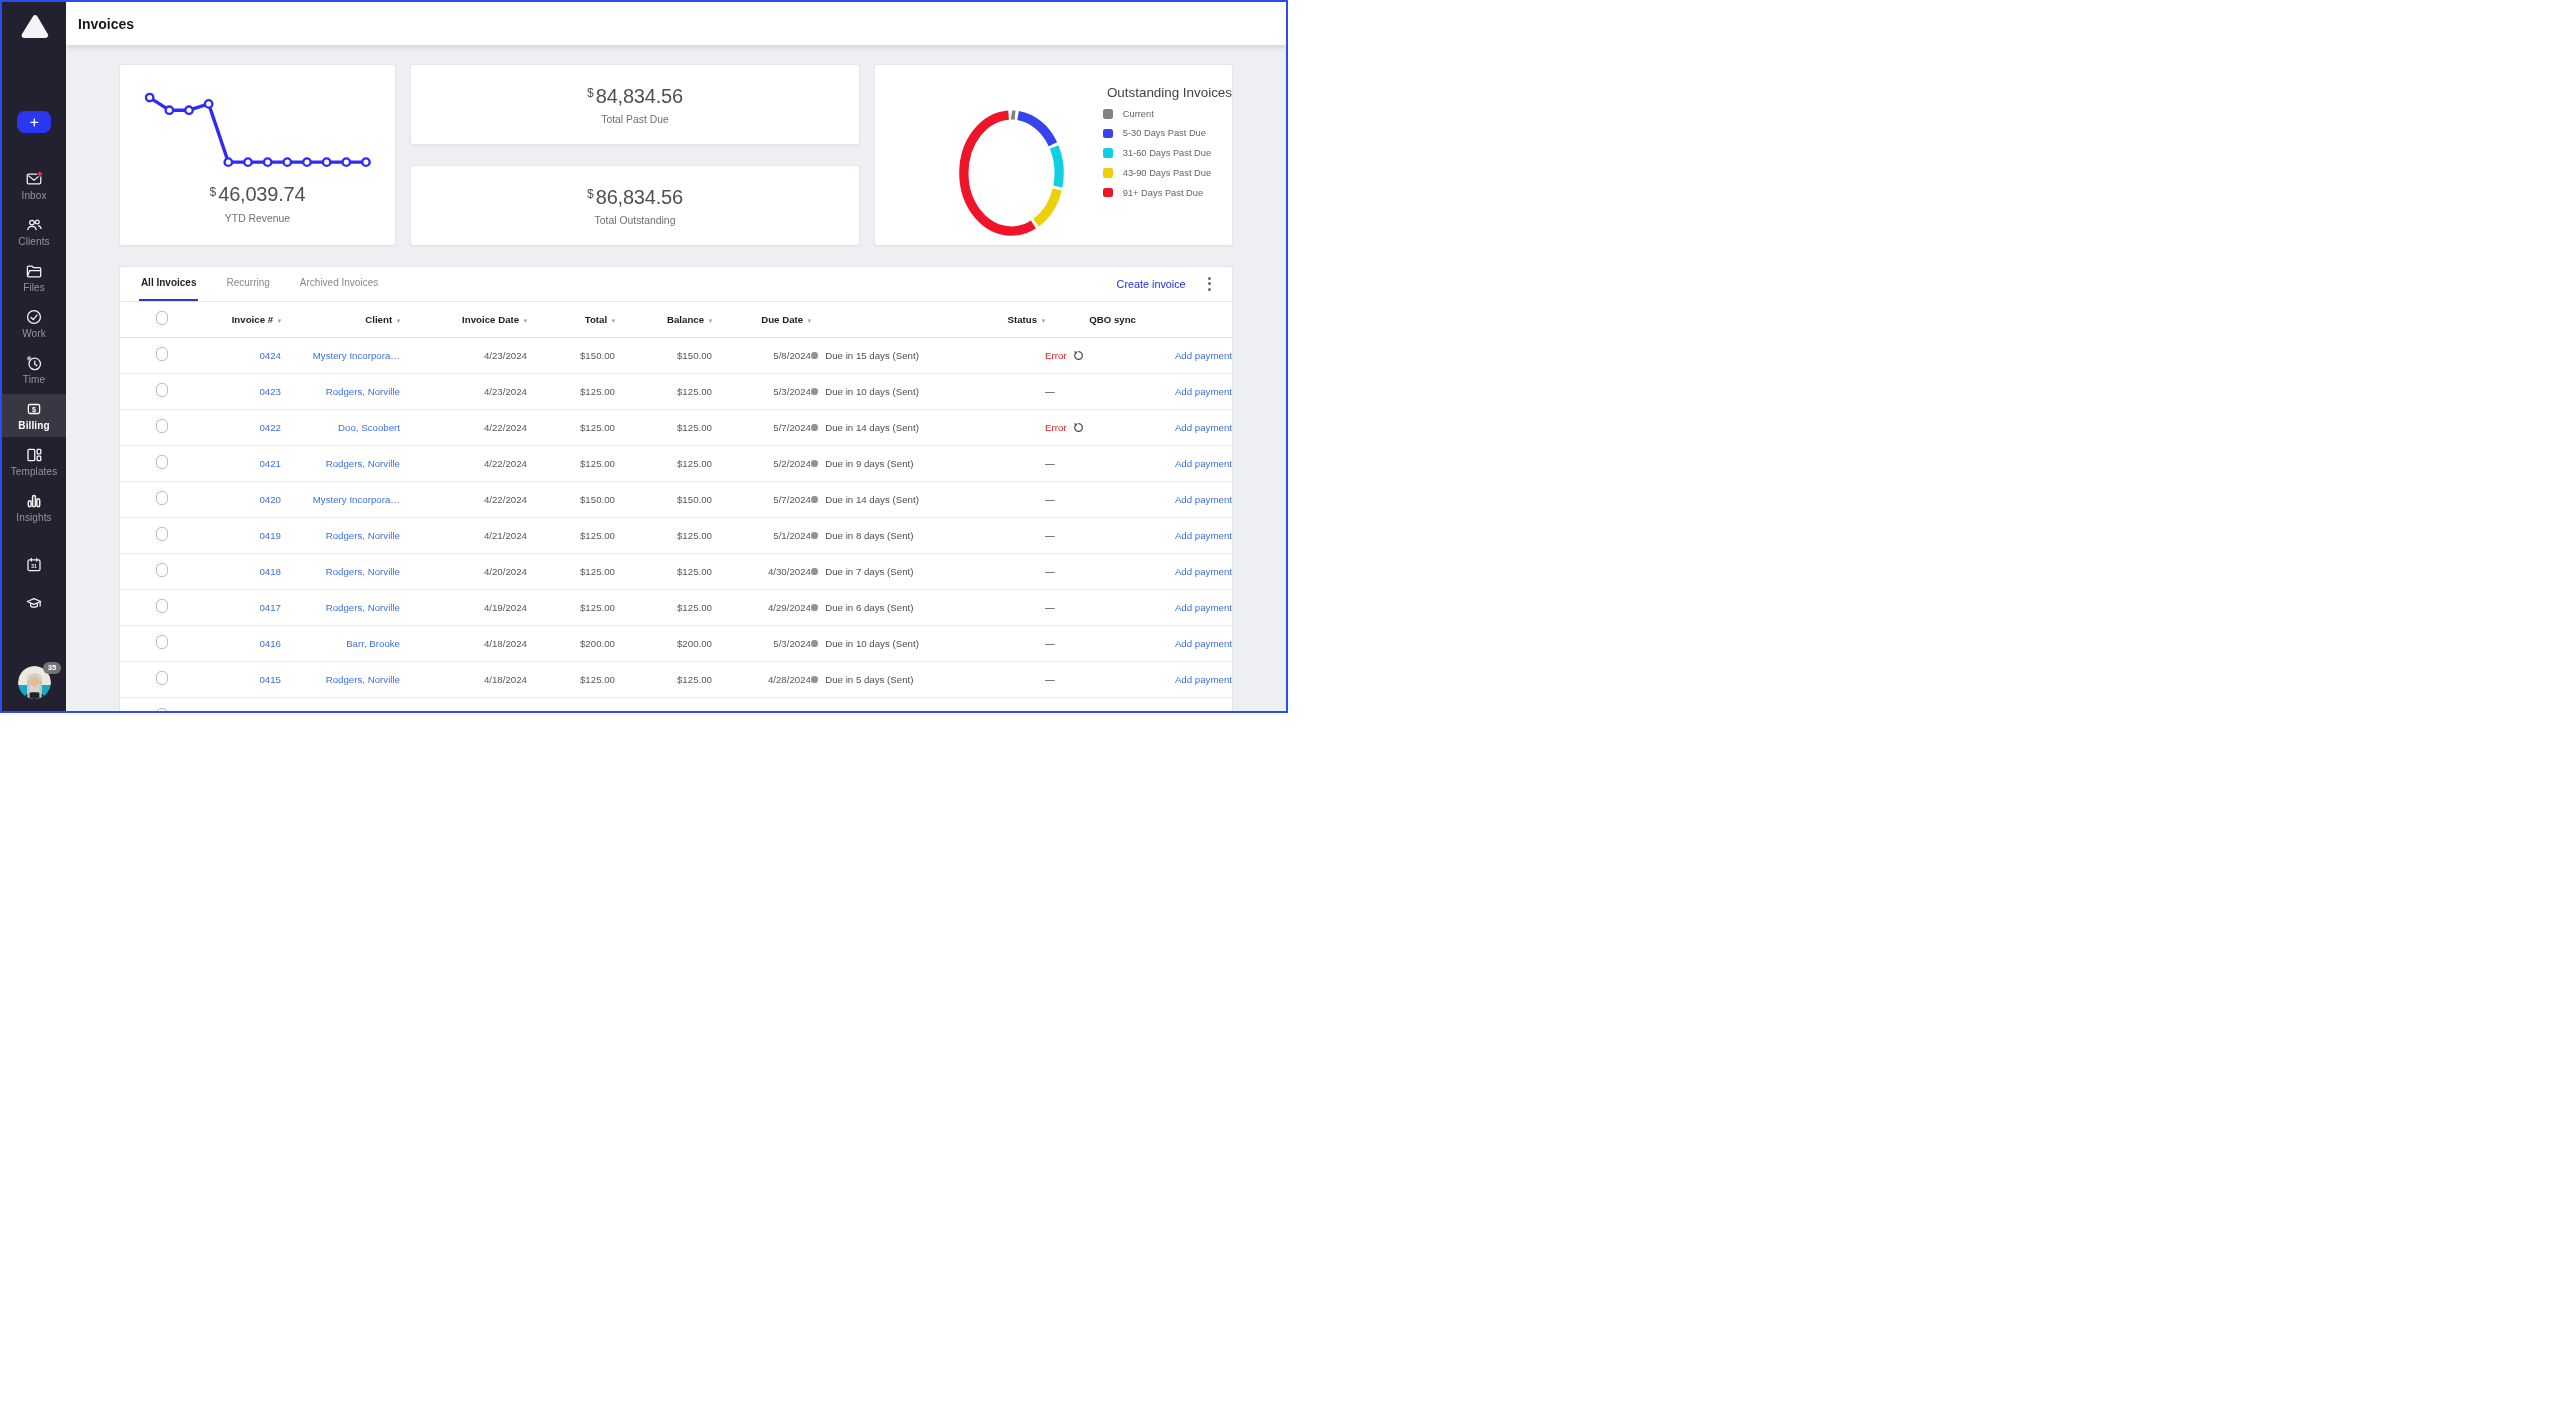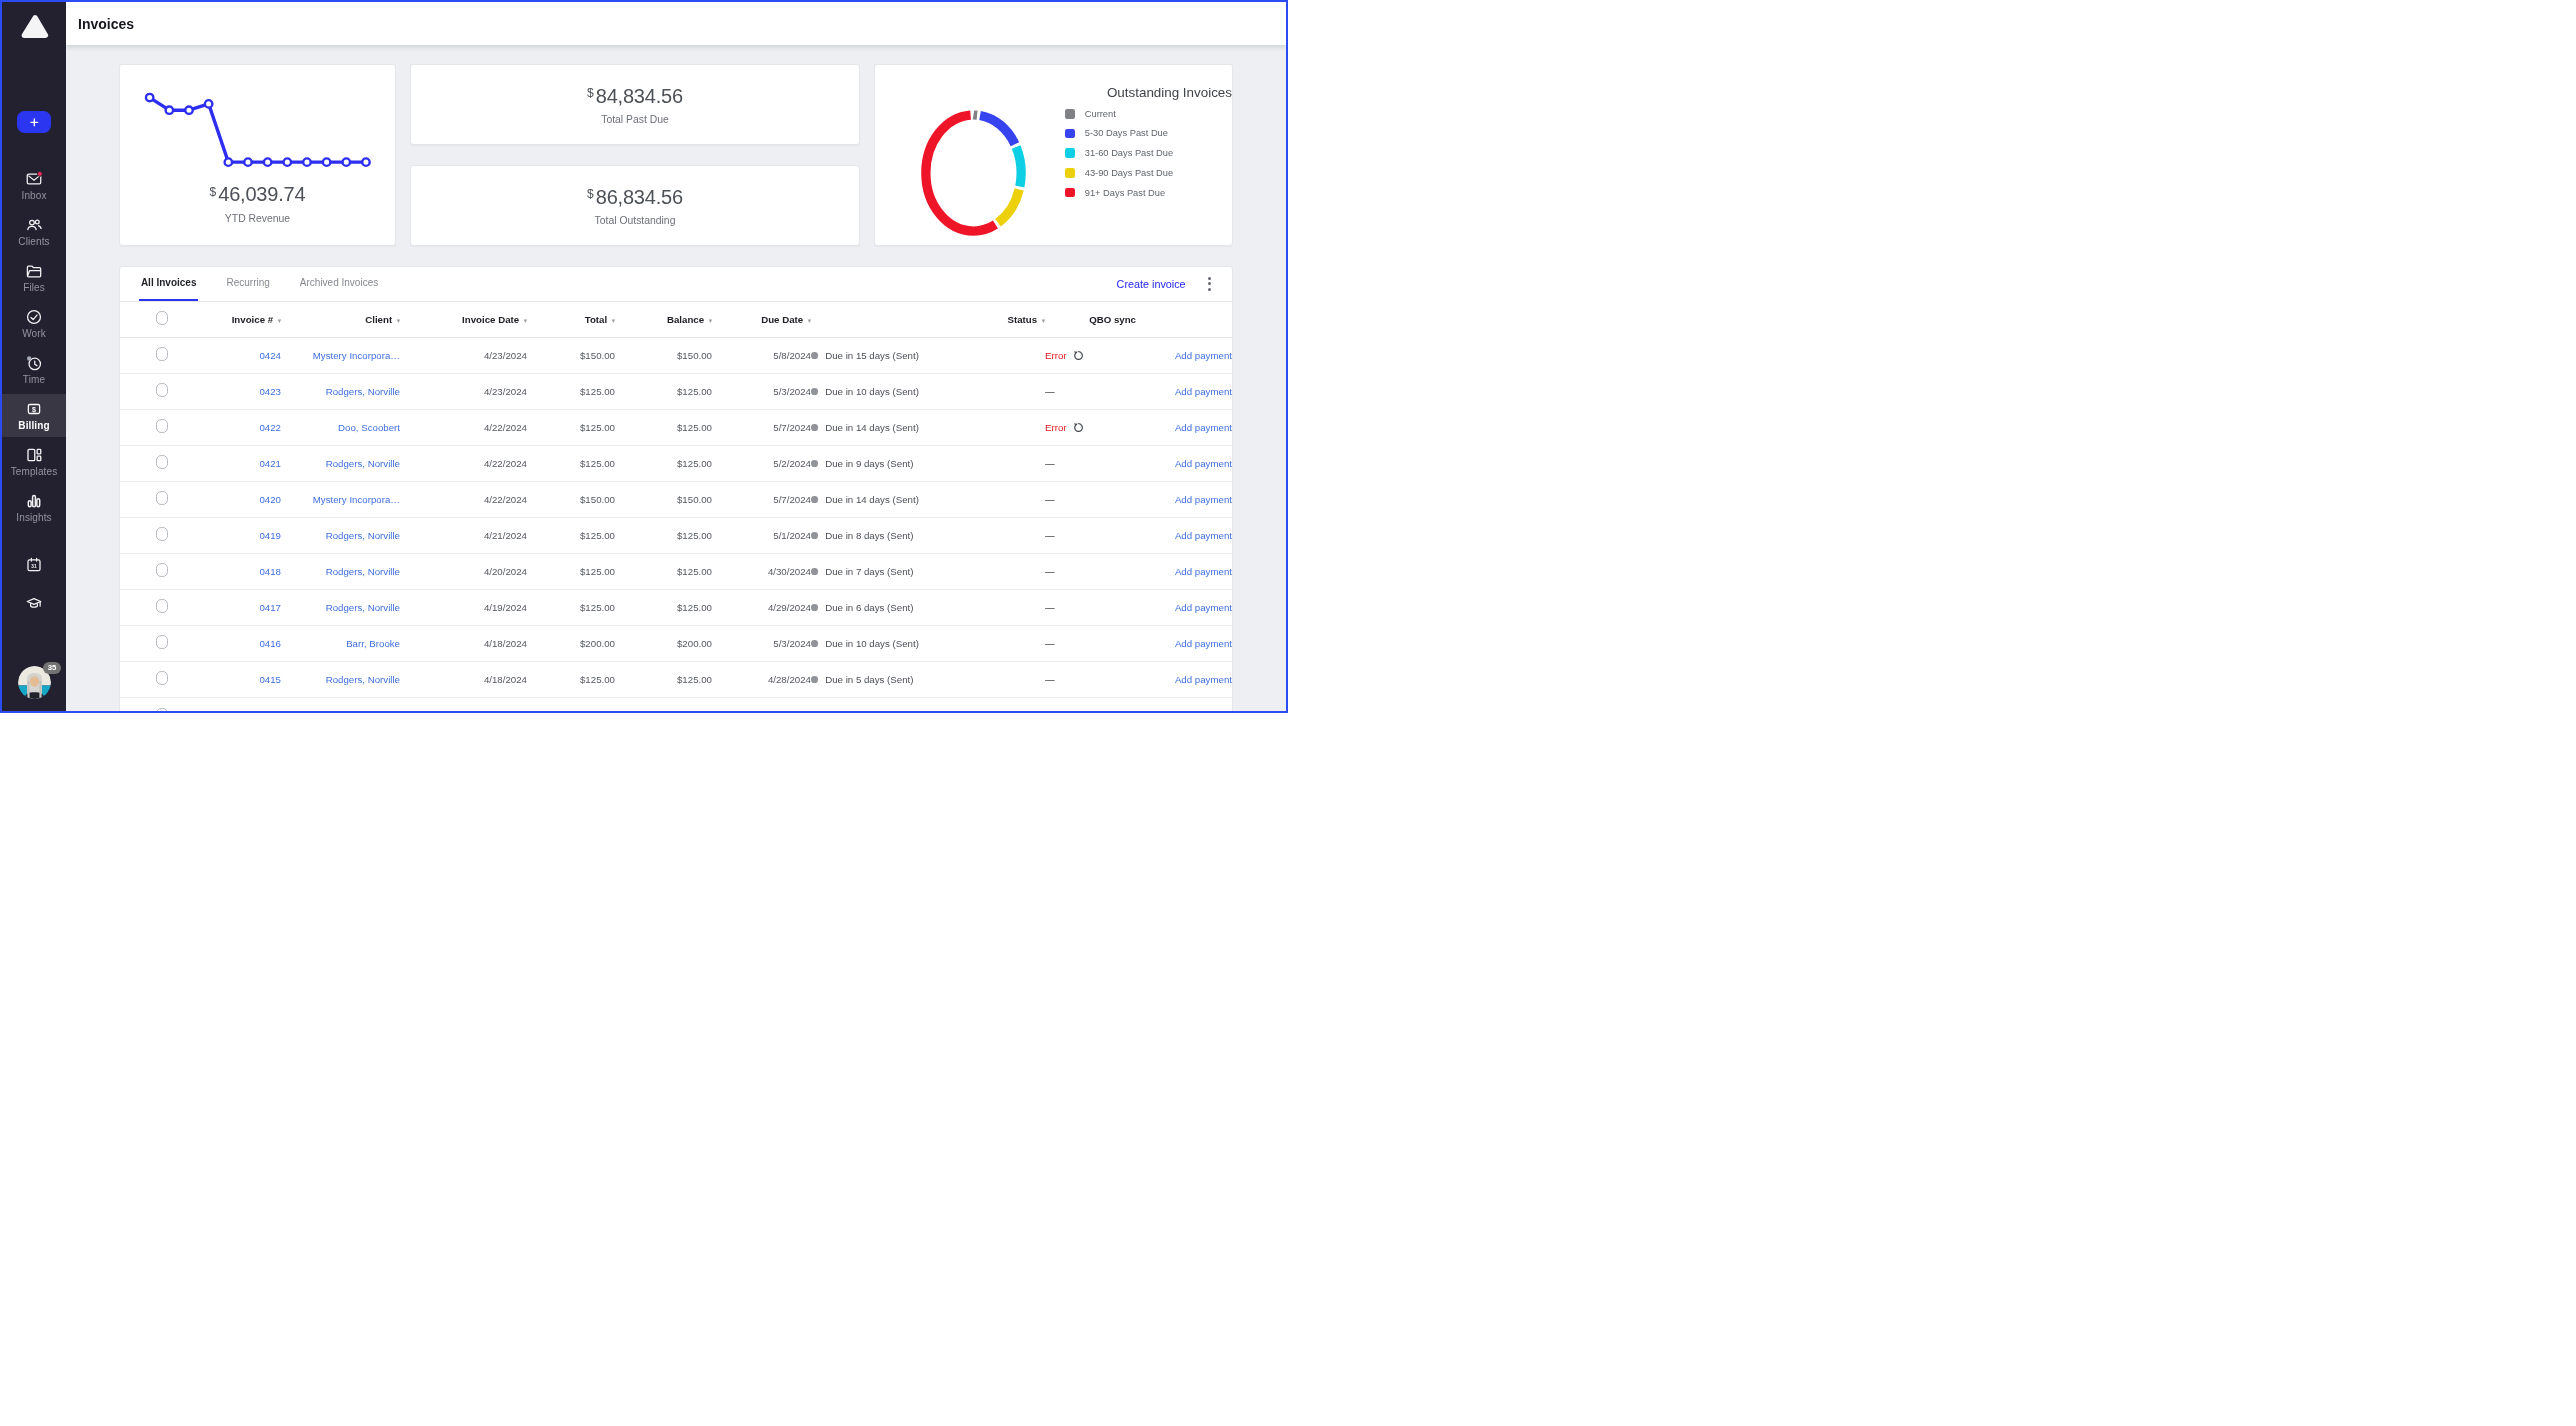--- a/index.html
+++ b/index.html
@@ -38,21 +38,21 @@
   .big-value .cur { font-size:12px; vertical-align:5.2px; margin-right:2.2px; }
   .card-label { margin-top:6.7px; font-size:10.4px; color:#6c7077; }
 
   
   .mid-col { flex:1; display:flex; flex-direction:column; justify-content:space-between; }
   .stat-card { height:81px; display:flex; flex-direction:column; align-items:center; justify-content:center; }
 
   
   .donut-card { width:359px; min-width:359px; }
   .donut-title { padding:19.4px 0 0 19.4px; font-size:13.4px; color:#3f434a; }
-  .donut-body { display:flex; padding:0 18px 0 19.4px; }
+  .donut-body { display:flex; padding:0 18px 0 19.4px;margin-left:38px; }
   .donut-body svg.donut { width:105px; height:126px; margin:10.4px 0 0 27px; }
   .legend { list-style:none; margin:9px 0 0 39px; }
   .legend li { display:flex; align-items:center; margin-bottom:9.7px; }
   .legend .swatch { width:9.7px; height:9.7px; border-radius:2.2px; margin-right:9.7px; }
   .legend .l-label { font-size:9.3px; color:#5f646b; }
 
   
   .table-card { width:1114px; }
   .table-toolbar { height:35px; display:flex; align-items:stretch; padding:0 18px 0 19.4px; border-bottom:0.7px solid #e7e8ea; }
   .tabs { display:flex; }

